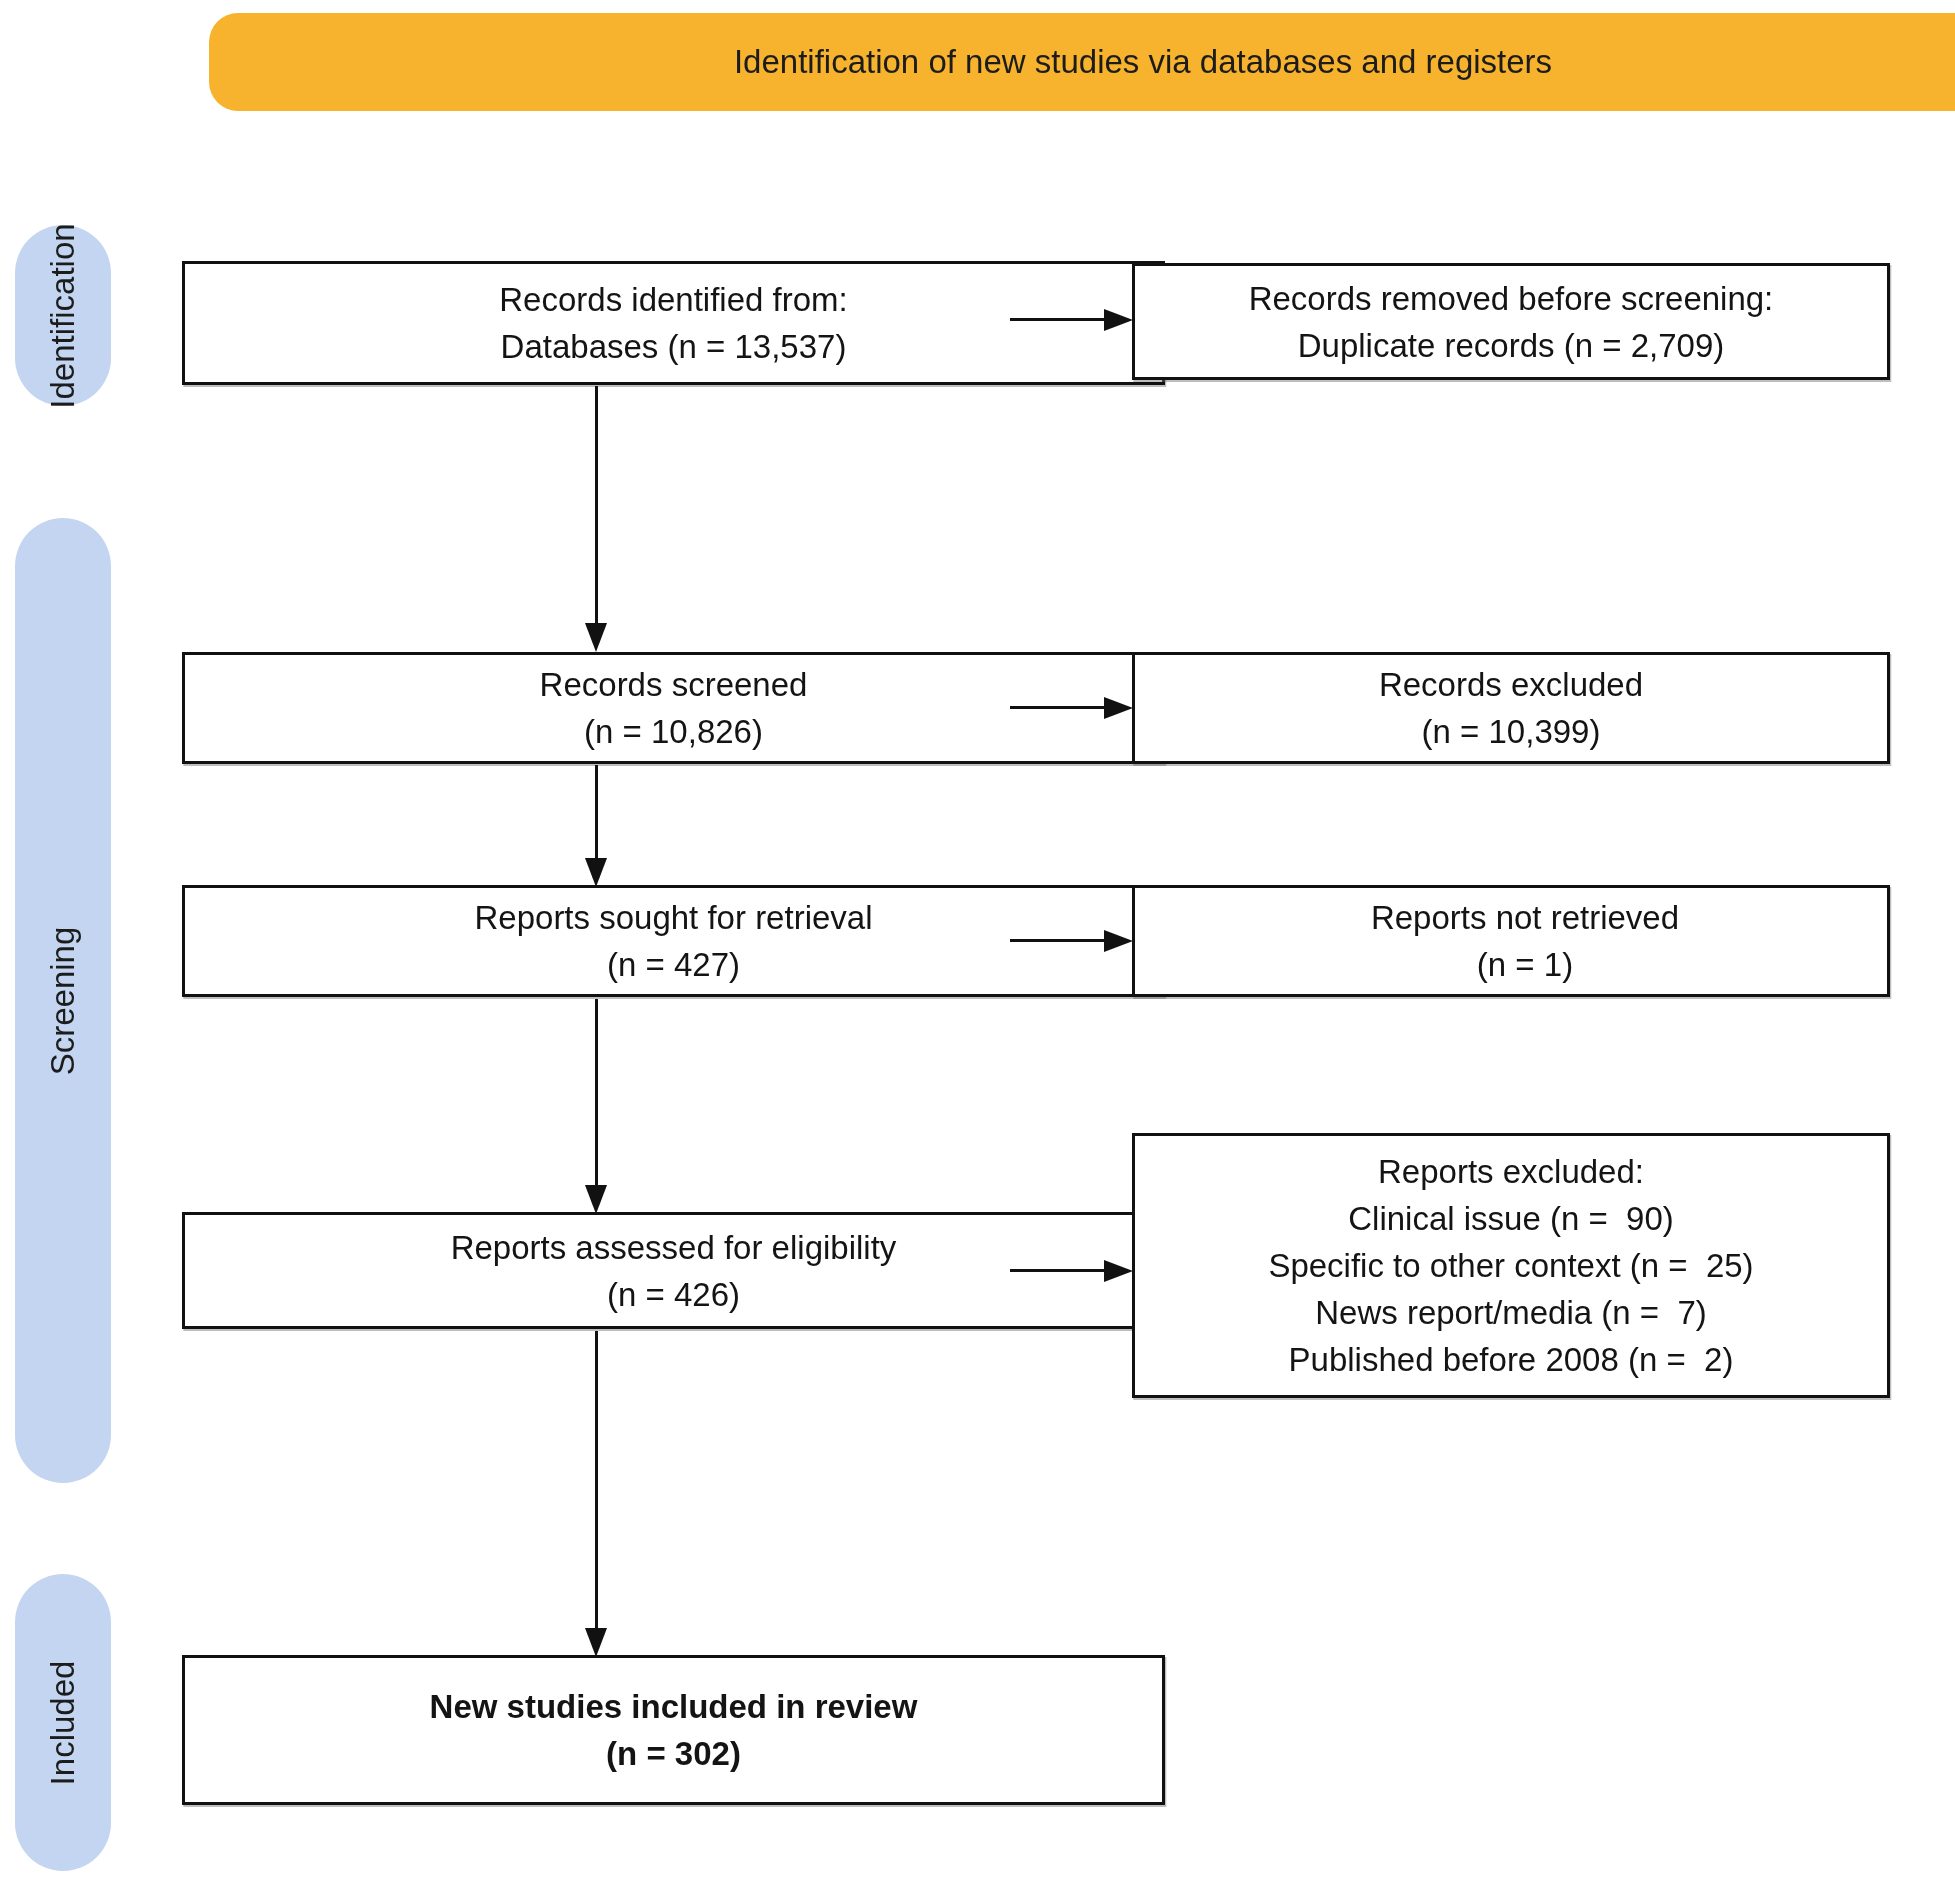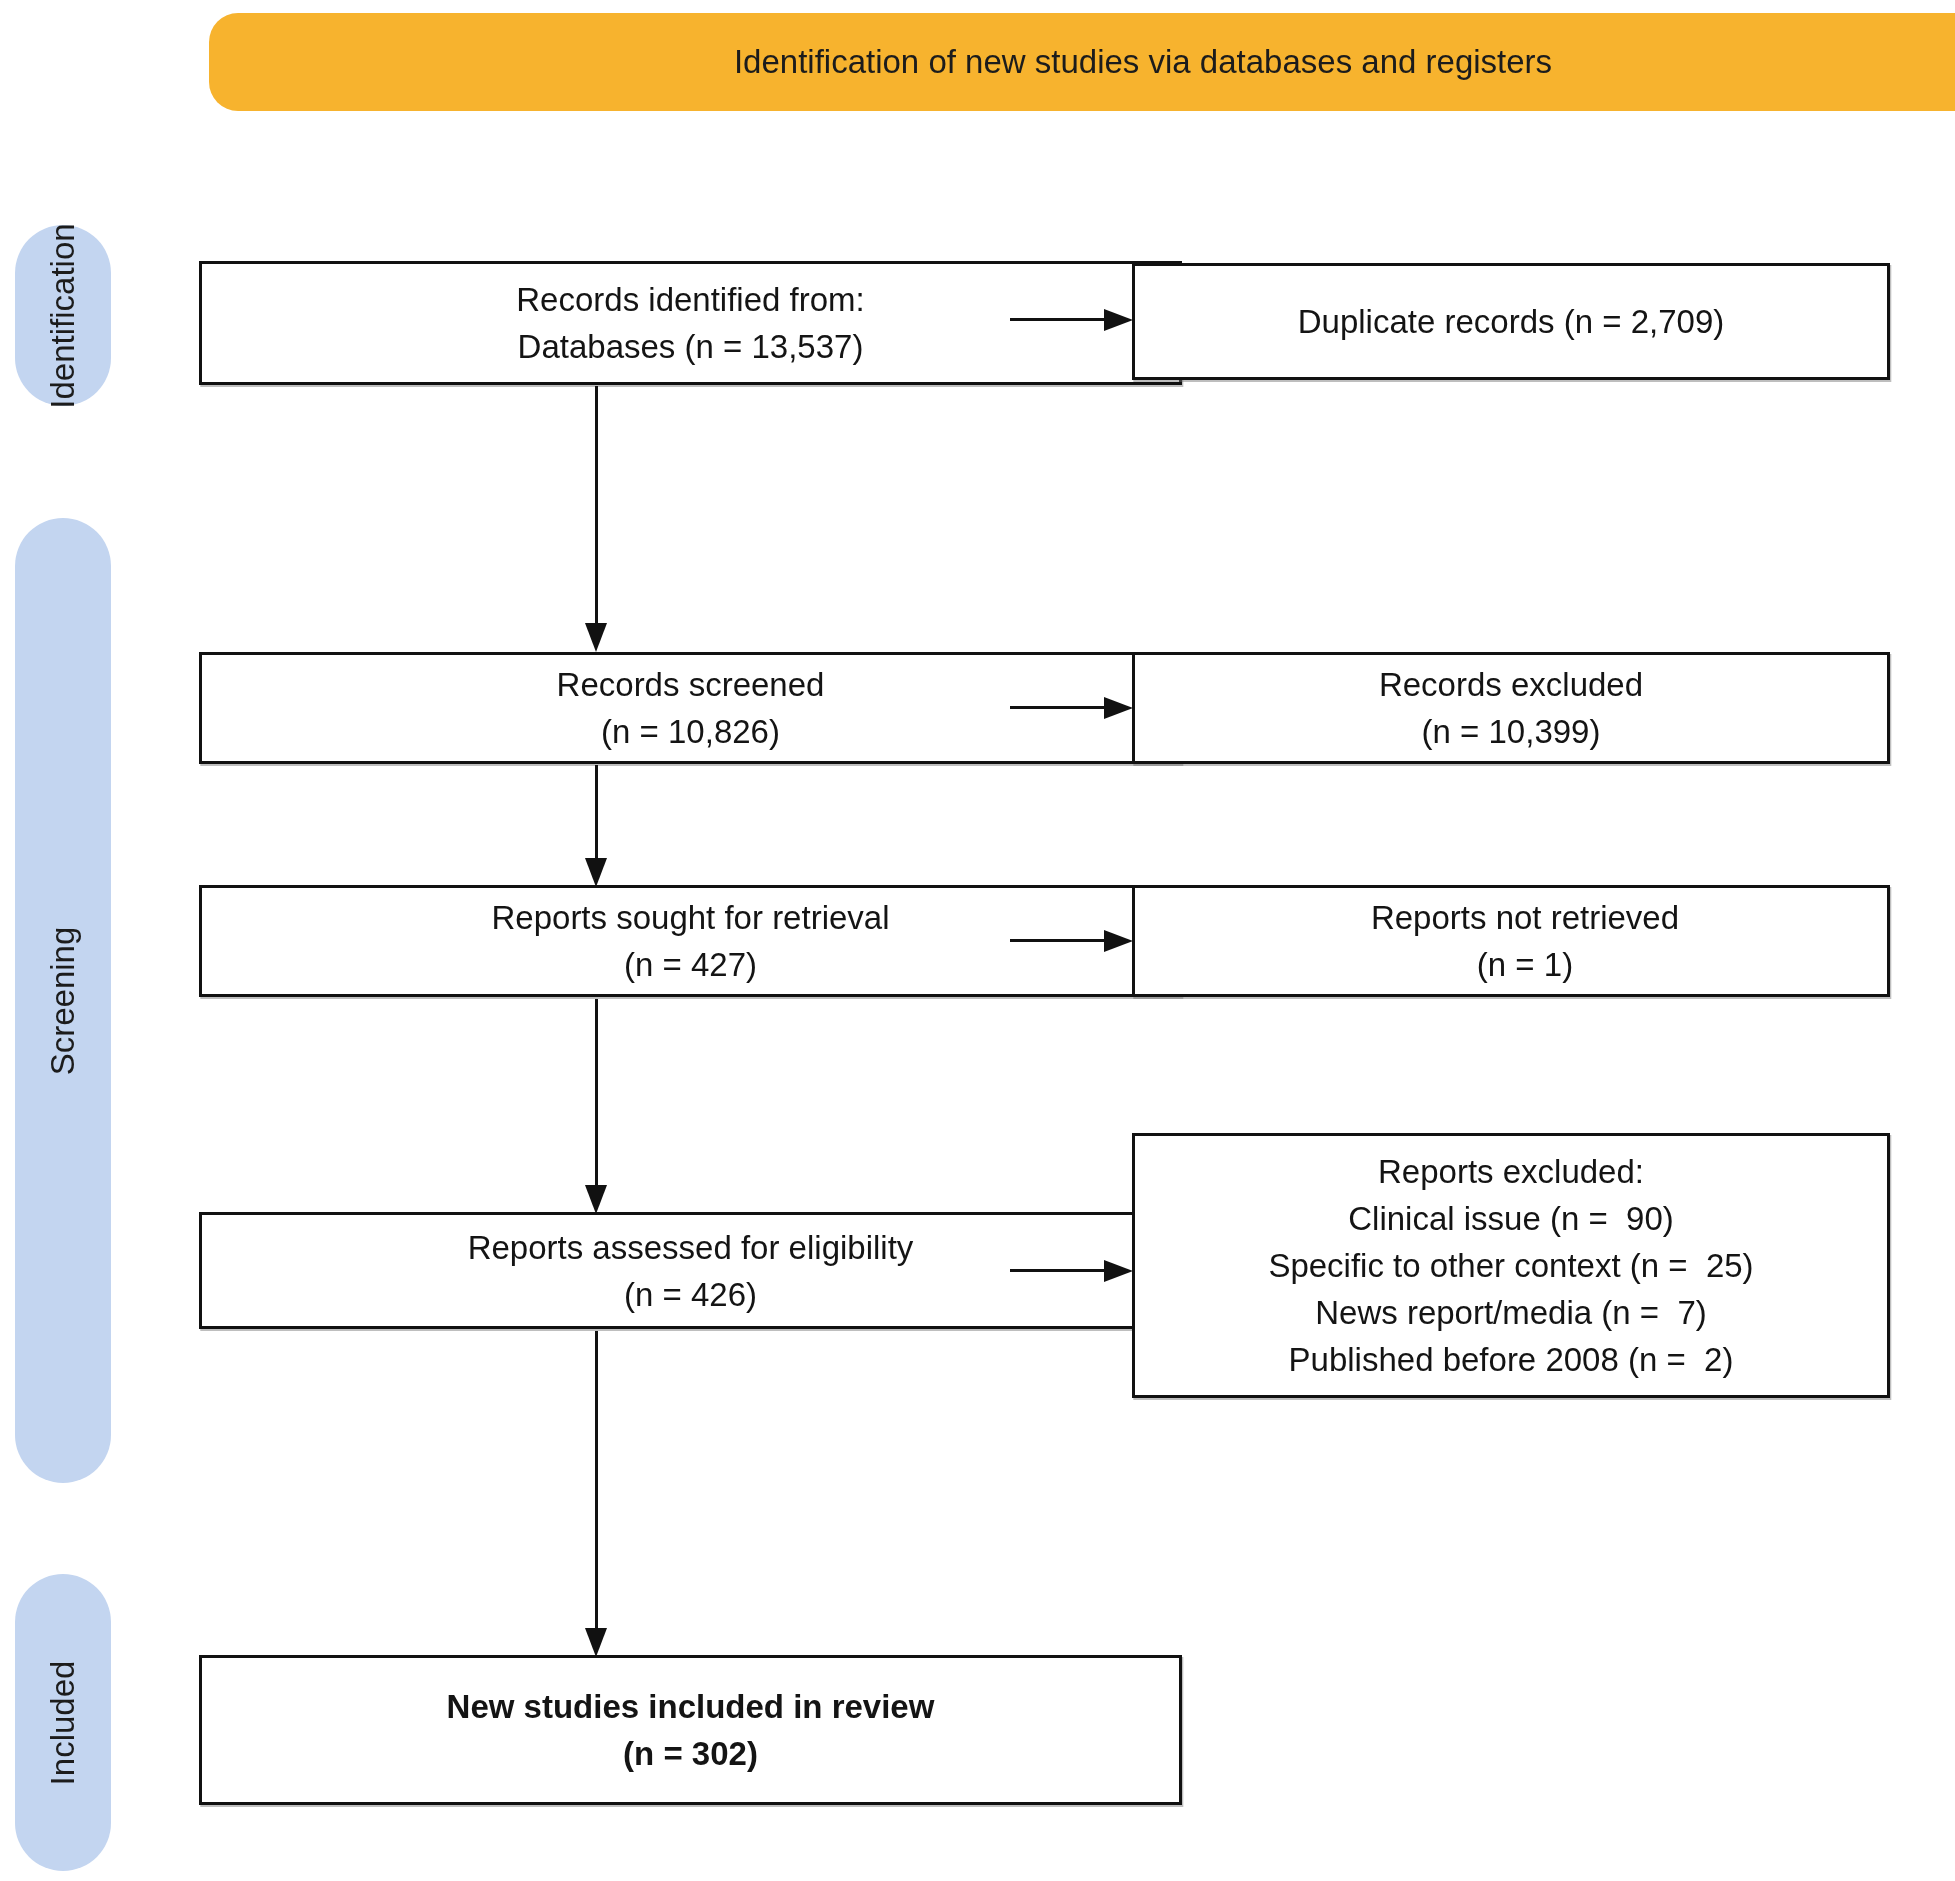--- a/index.html
+++ b/index.html
@@ -40,21 +40,21 @@
     background:#ffffff;
     border:3.3px solid #111111;
     box-shadow:1.3px 2px 0 rgba(110,110,110,0.45);
     display:flex; flex-direction:column; align-items:center; justify-content:center;
     box-sizing:border-box;
   }
   .box-line {
     font-size:33px; line-height:47px; color:#141414;
     text-align:center; white-space:pre;
   }
-  .col-left  { left:199px;  width:983px; }
+  .col-left  { left:182px;  width:983px; }
   .col-right { left:1132px; width:758px; }
   #box-records-identified   { top:261px;  height:124px; }
   #box-records-removed      { top:263px;  height:117px; }
   #box-records-screened     { top:652px; height:112px; }
   #box-records-excluded     { top:652px; height:112px; }
   #box-reports-sought       { top:885px; height:112px; }
   #box-reports-not-retrieved{ top:885px; height:112px;padding-left:28px; }
   #box-reports-assessed     { top:1212px; height:117px; }
   #box-reports-excluded     { top:1133px; height:265px; }
   #box-new-studies          { top:1655px; height:150px;font-weight:bold; }
@@ -90,20 +90,21 @@
   </div>
   <div class="pill" id="pill-included">
     <span class="pill-label">Included</span>
   </div>
 
   <div class="box col-left" id="box-records-identified">
     <div class="box-line">Records identified from:</div>
     <div class="box-line">Databases (n = 13,537)</div>
   </div>
   <div class="box col-right" id="box-records-removed">
+    <div class="box-line">Records removed before screening:</div>
     <div class="box-line">Duplicate records (n = 2,709)</div>
   </div>
 
   <div class="box col-left" id="box-records-screened">
     <div class="box-line">Records screened</div>
     <div class="box-line">(n = 10,826)</div>
   </div>
   <div class="box col-right" id="box-records-excluded">
     <div class="box-line">Records excluded</div>
     <div class="box-line">(n = 10,399)</div>

